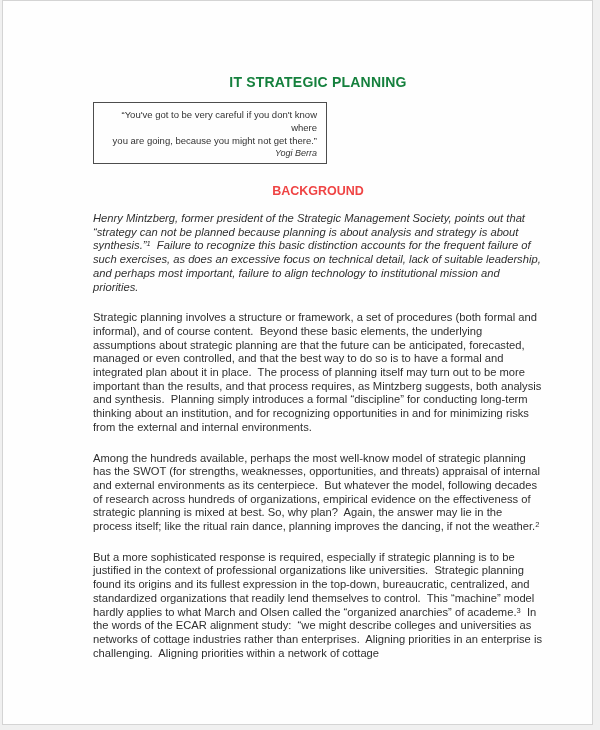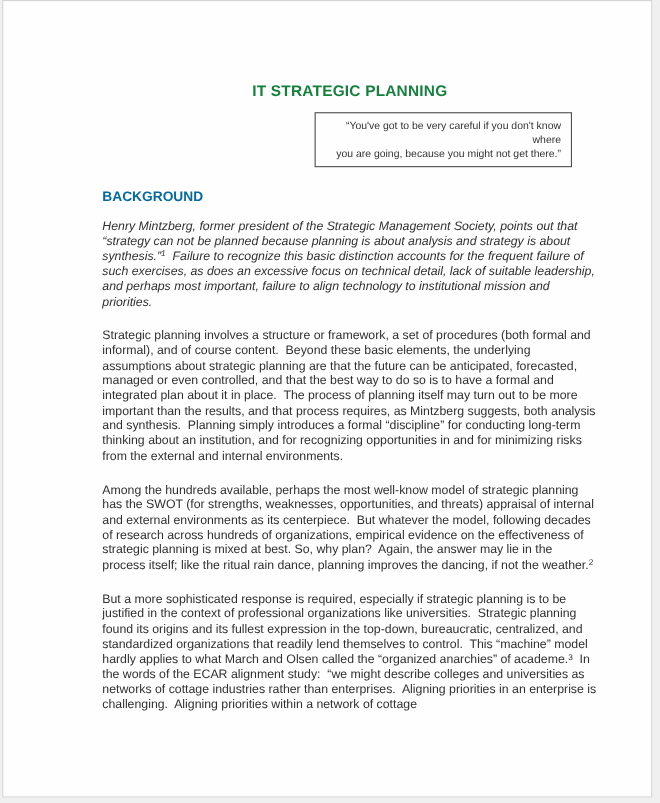--- a/index.html
+++ b/index.html
@@ -29,39 +29,39 @@
   .title {
     margin: 73px 0 0 0;
     font-size: 14px;
     font-weight: bold;
     text-align: center;
     letter-spacing: 0.2px;
     color: #15803d;
   }
   .quote-box {
     margin-top: 12px;
-    margin-left: 193px;
     width: 214px;
     border: 1px solid #4d4d4d;
     padding: 5px 9px 4px 9px;
     text-align: right;
     font-size: 9.5px;
     line-height: 13px;
     color: #333;
   }
   .quote-attribution {
     font-size: 9px;
     font-style: italic;
     line-height: 12px;
   }
   .section-heading {
     margin: 20px 0 0 0;
     font-size: 12.5px;
     font-weight: bold;
-    color: #0369a1;
+    color: #ef4444;
+    text-align: center;
   }
   .para {
     margin: 17px 0 0 0;
     font-size: 11.2px;
     line-height: 13.7px;
     white-space: pre-wrap;
     text-align: left;
   }
   .para.first {
     margin-top: 14px;
@@ -77,20 +77,21 @@
 <body>
 
 <div class="page">
   <div class="content">
 
     <h1 class="title">IT STRATEGIC PLANNING</h1>
 
     <div class="quote-box">
       <div>“You've got to be very careful if you don't know where</div>
       <div>you are going, because you might not get there.”</div>
+      <div class="quote-attribution">Yogi Berra</div>
     </div>
 
     <h2 class="section-heading">BACKGROUND</h2>
 
     <p class="para first"><span>Henry Mintzberg, former president of the Strategic Management Society, points out that “strategy can not be planned because planning is about analysis and strategy is about synthesis.”</span><sup>1</sup><span>  Failure to recognize this basic distinction accounts for the frequent failure of such exercises, as does an excessive focus on technical detail, lack of suitable leadership, and perhaps most important, failure to align technology to institutional mission and priorities.</span></p>
 
     <p class="para"><span>Strategic planning involves a structure or framework, a set of procedures (both formal and informal), and of course content.  Beyond these basic elements, the underlying assumptions about strategic planning are that the future can be anticipated, forecasted, managed or even controlled, and that the best way to do so is to have a formal and integrated plan about it in place.  The process of planning itself may turn out to be more important than the results, and that process requires, as Mintzberg suggests, both analysis and synthesis.  Planning simply introduces a formal “discipline” for conducting long-term thinking about an institution, and for recognizing opportunities in and for minimizing risks from the external and internal environments.</span></p>
 
     <p class="para"><span>Among the hundreds available, perhaps the most well-know model of strategic planning has the SWOT (for strengths, weaknesses, opportunities, and threats) appraisal of internal and external environments as its centerpiece.  But whatever the model, following decades of research across hundreds of organizations, empirical evidence on the effectiveness of strategic planning is mixed at best. So, why plan?  Again, the answer may lie in the process itself; like the ritual rain dance, planning improves the dancing, if not the weather.</span><sup>2</sup></p>
 

